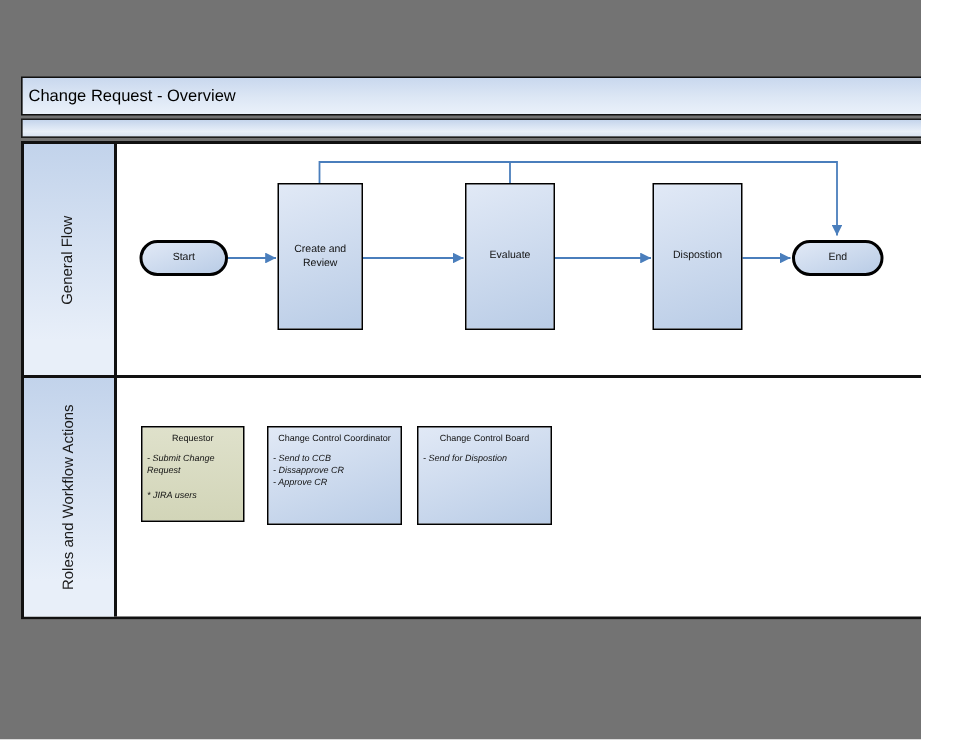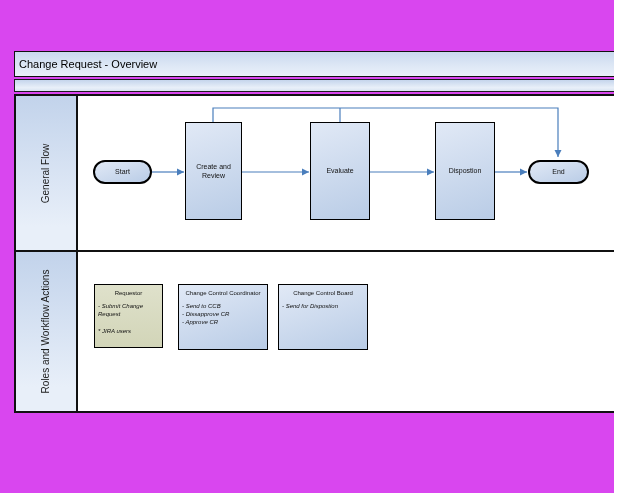--- a/index.html
+++ b/index.html
@@ -7,21 +7,21 @@
     --node-fill-light:#e1e9f6;
     --node-fill-dark:#b9cce6;
     --lane-fill-top:#c2d3eb;
     --lane-fill-bottom:#e8eff9;
     --requestor-fill-top:#dfe1cb;
     --requestor-fill-bottom:#d2d5b8;
     --border-dark:#111111;
   }
   html,body{margin:0;padding:0;background:#ffffff;}
   body{font-family:"Liberation Sans", sans-serif;color:#000;}
-  .page{position:relative;width:614px;height:493px;background:#d946ef;overflow:hidden;}
+  .page{position:relative;width:614px;height:493px;background:#737373;overflow:hidden;}
 
   .title-bar{
     position:absolute;left:14px;top:51px;width:611px;height:26px;
     box-sizing:border-box;border:1.5px solid var(--border-dark);
     background:linear-gradient(to bottom,#c9d8ee 0%,#dde7f5 55%,#eaf1fa 100%);
     display:flex;align-items:center;padding-left:4px;
     font-size:11px;
   }
   .header-strip{
     position:absolute;left:14px;top:79px;width:611px;height:13px;

